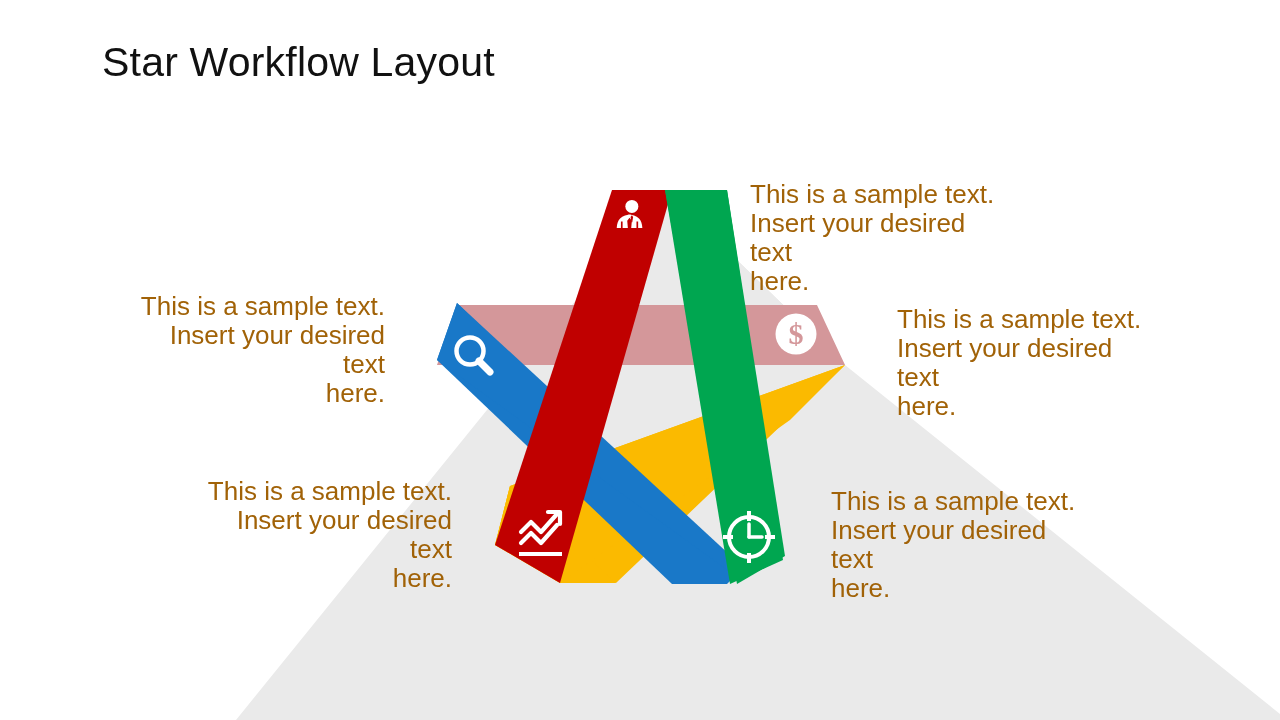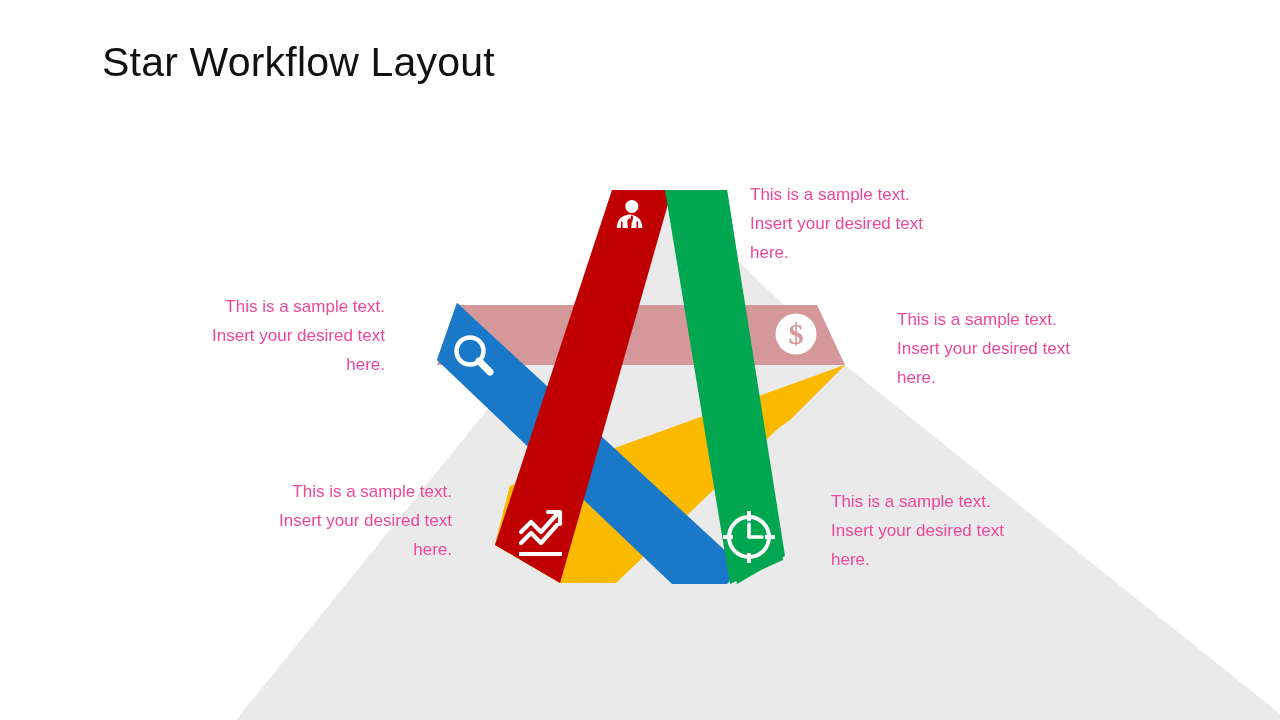--- a/index.html
+++ b/index.html
@@ -35,23 +35,23 @@
   }
   #star-svg {
     position: absolute;
     left: 0;
     top: 0;
     width: 1280px;
     height: 720px;
   }
   .callout {
     position: absolute;
-    font-size: 17px;
+    font-size: 26px;
     line-height: 29px;
-    color: #ec4899;
+    color: #a16207;
     width: 258px;
   }
   .callout.align-left  { text-align: left; }
   .callout.align-right { text-align: right; }
 
   #callout-top-right    { left: 750px; top: 180px; width: 252px; text-align: left; }
   #callout-mid-left     { left: 130px; top: 292px; width: 255px; text-align: right; }
   #callout-mid-right    { left: 897px; top: 305px; width: 255px; text-align: left; }
   #callout-bottom-left  { left: 196px; top: 477px; width: 256px; text-align: right; }
   #callout-bottom-right { left: 831px; top: 487px; width: 252px; text-align: left; }

